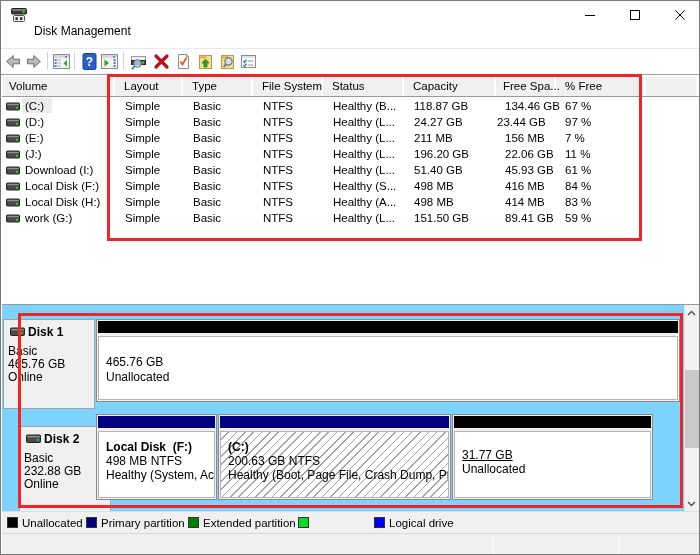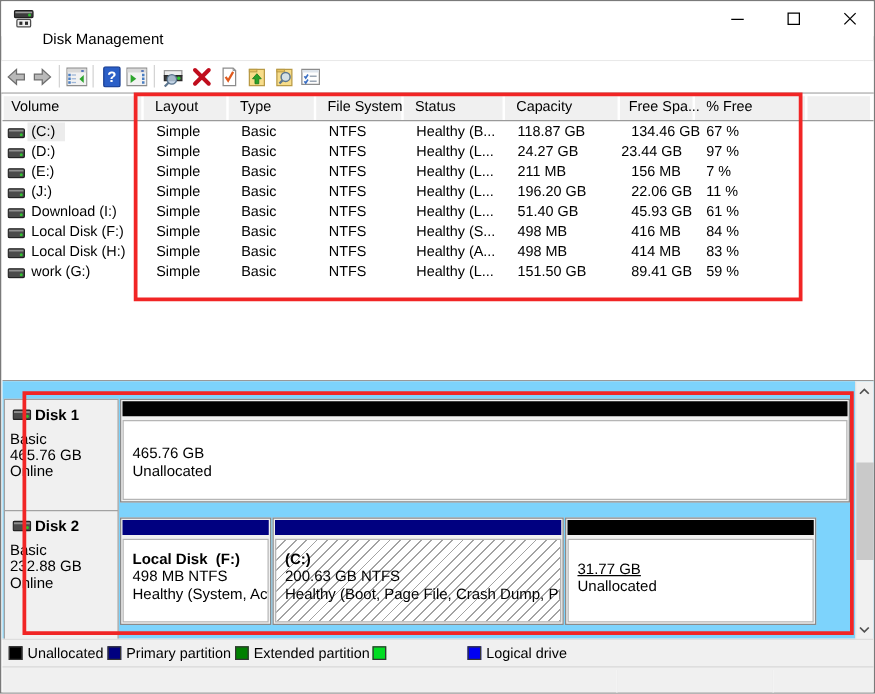--- a/index.html
+++ b/index.html
@@ -326,21 +326,21 @@
    <span class="dline" style="top:37px;">465.76 GB</span>
    <span class="dline" style="top:50px;">Online</span>
   </div>
   <div class="gbox" style="left:94px;top:14px;width:584px;height:83px;">
    <div class="gbar bar-unallocated"></div>
    <div class="gbody">
     <span class="ptxt" style="top:18px;">465.76 GB</span>
     <span class="ptxt" style="top:33px;">Unallocated</span>
    </div>
   </div>
-  <div class="disk-label" style="top:103px;height:112px;">
+  <div class="disk-label" style="top:121px;height:112px;margin-left:16px;">
    <svg width="15" height="10" viewBox="0 0 15 10">
           <rect x="0.5" y="1" width="14" height="7.5" rx="1" fill="#4a4a4a" stroke="#222222"></rect>
           <rect x="1.2" y="1.9" width="12.6" height="1.5" fill="#8f8f8f"></rect>
           <circle cx="11.8" cy="6" r="1.3" fill="#2ec22e"></circle>
         </svg>
    <span class="dname">Disk 2</span>
    <span class="dline" style="top:24px;">Basic</span>
    <span class="dline" style="top:37px;">232.88 GB</span>
    <span class="dline" style="top:50px;">Online</span>
   </div>

